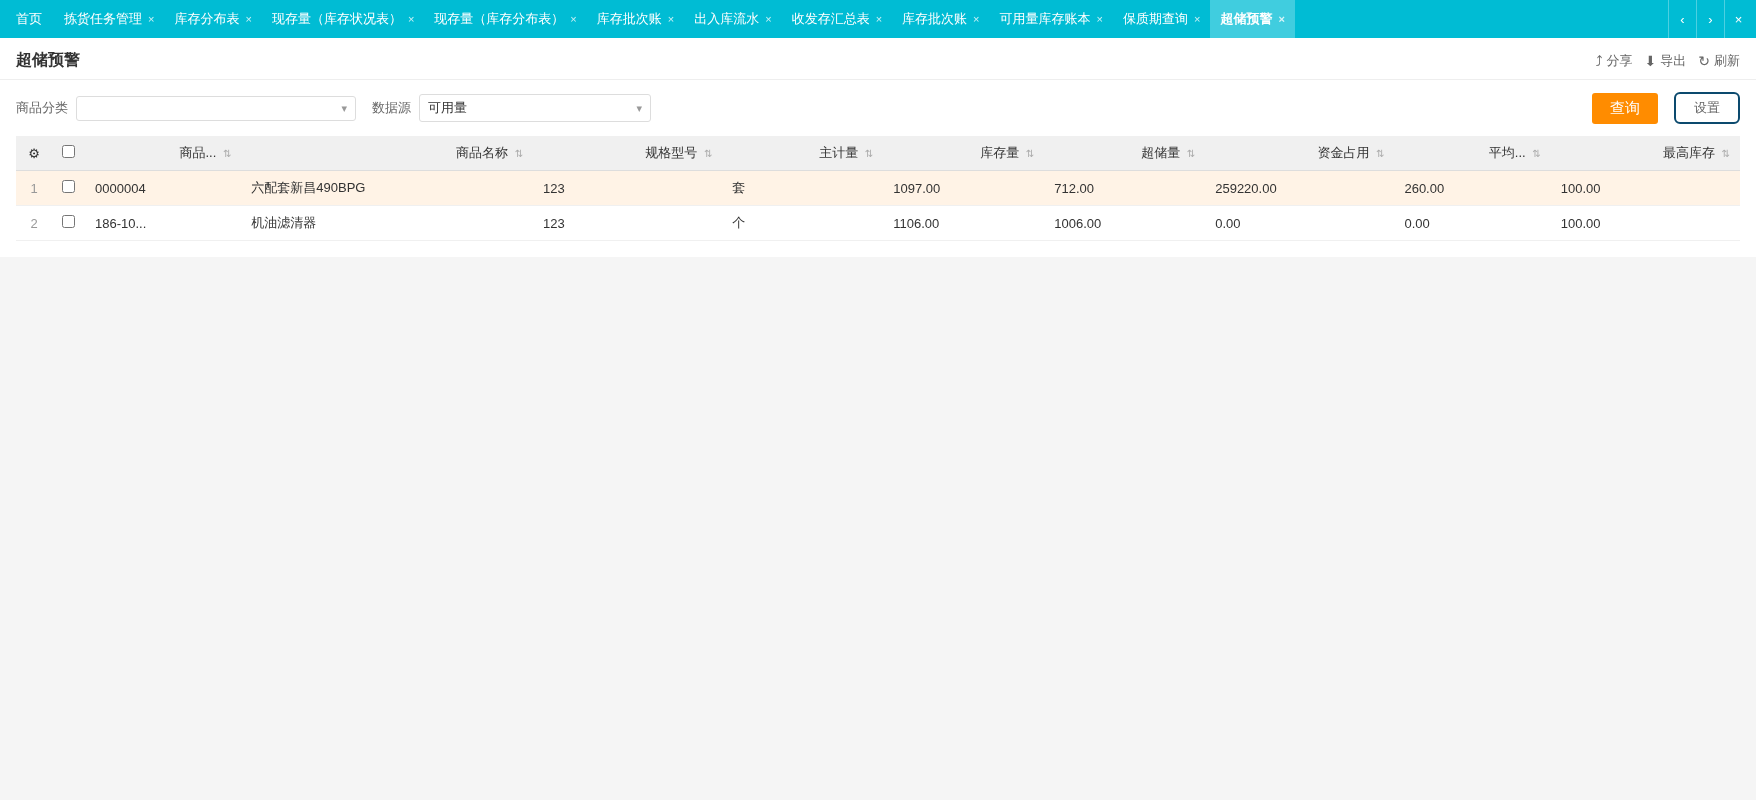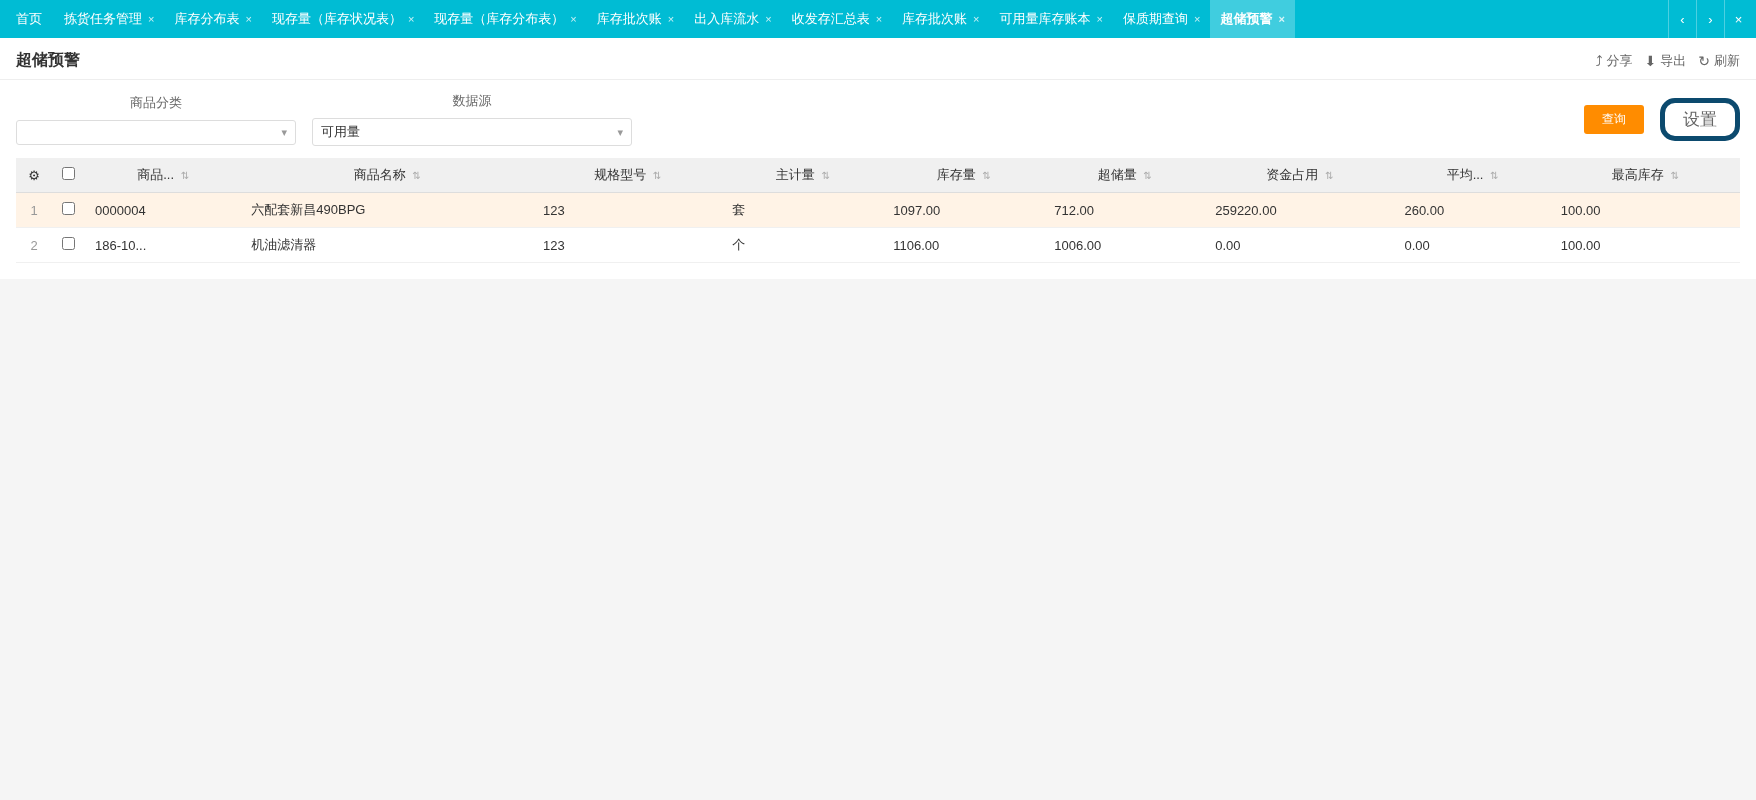--- a/index.html
+++ b/index.html
@@ -95,21 +95,20 @@
       display: flex;
       align-items: center;
       padding: 12px 16px;
       gap: 16px;
       background: #fff;
     }
     .filter-group {
       display: flex;
       align-items: center;
       gap: 8px;
-      flex-direction: column;
     }
     .filter-label {
       color: #666;
       font-size: 13px;
       white-space: nowrap;
     }
     .filter-select {
       display: flex;
       align-items: center;
       border: 1px solid #ddd;
@@ -123,49 +122,49 @@
       justify-content: space-between;
     }
     .filter-select .arrow { color: #999; font-size: 11px; margin-left: 8px; }
 
     .btn-query {
       background: #ff8c00;
       color: #fff;
       border: none;
       border-radius: 3px;
       padding: 6px 18px;
-      font-size: 12px;
+      font-size: 15px;
       cursor: pointer;
       margin-left: auto;
     }
     .btn-set {
       background: #fff;
       color: #666;
-      border: 5px solid #0c4a6e;
-      border-radius: 15px;
+      border: 2px solid #0c4a6e;
+      border-radius: 6px;
       padding: 5px 18px;
-      font-size: 17px;
+      font-size: 13px;
       cursor: pointer;
     }
 
     
     .table-container {
       padding: 0 16px 16px 16px;
     }
     table {
       width: 100%;
       border-collapse: collapse;
       font-size: 13px;
     }
     thead tr {
       background: #f0f0f0;
     }
     thead th {
       padding: 8px 10px;
-      text-align: center;
+      text-align: right;
       color: #333;
       font-weight: normal;
       border-bottom: 1px solid #ddd;
       white-space: nowrap;
       user-select: none;
     }
     thead th .sort-icon {
       color: #aaa;
       font-size: 10px;
       margin-left: 3px;
@@ -272,21 +271,21 @@
     <div class="filter-group">
       <span class="filter-label">商品分类</span>
       <div class="filter-select" style="width:280px;">
         <span>&nbsp;</span>
         <span class="arrow">▾</span>
       </div>
     </div>
 
     <div class="filter-group">
       <span class="filter-label">数据源</span>
-      <div class="filter-select" style="width:320px;">
+      <div class="filter-select" style="width:232px;">
         <span>可用量</span>
         <span class="arrow">▾</span>
       </div>
     </div>
 
     <button class="btn-query">查询</button>
     <button class="btn-set">设置</button>
   </div>
 
   <div class="table-container">

